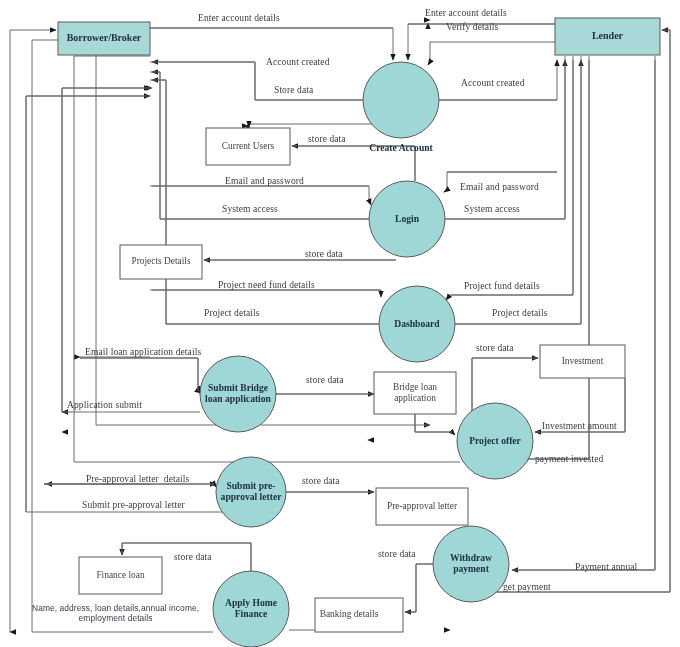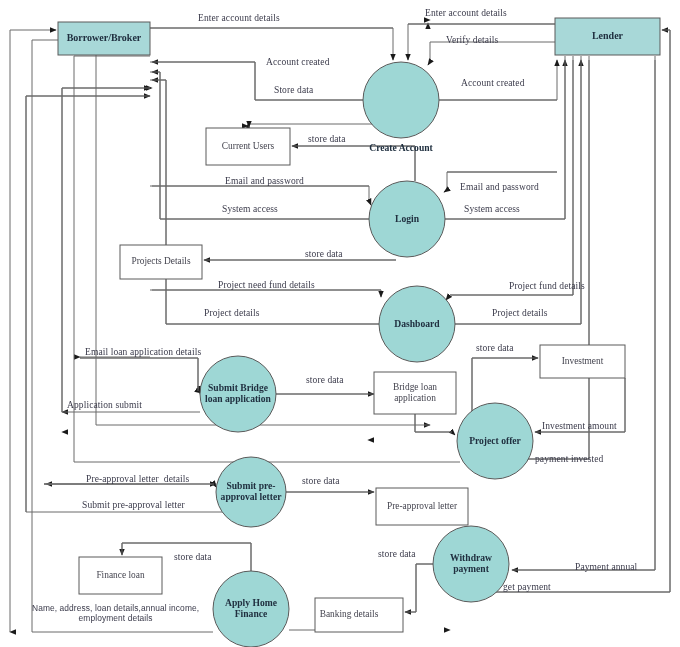--- a/index.html
+++ b/index.html
@@ -193,32 +193,32 @@
       <div class="nodetext" style="left: 206px; top: 140.5px; width: 84px; font-weight: normal; font-size: 9.4px; color: rgb(68, 68, 79);">Current Users</div>
       <div class="nodetext" style="left: 120px; top: 256px; width: 82px; font-weight: normal; font-size: 9.4px; color: rgb(68, 68, 79);">Projects Details</div>
       <div class="nodetext" style="left: 374px; top: 382px; width: 82px; font-weight: normal; font-size: 9.4px; color: rgb(68, 68, 79);">Bridge loan
 application</div>
       <div class="nodetext" style="left: 540px; top: 355.5px; width: 85px; font-weight: normal; font-size: 9.4px; color: rgb(68, 68, 79);">Investment</div>
       <div class="nodetext" style="left: 376px; top: 500.5px; width: 92px; font-weight: normal; font-size: 9.4px; color: rgb(68, 68, 79);">Pre-approval letter</div>
       <div class="nodetext" style="left: 79px; top: 569.5px; width: 83px; font-weight: normal; font-size: 9.4px; color: rgb(68, 68, 79);">Finance loan</div>
       <div class="nodetext" style="left: 305px; top: 609px; width: 88px; font-weight: normal; font-size: 9.4px; color: rgb(68, 68, 79);">Banking details</div>
       <div class="lbl" style="left: 198px; top: 13px;">Enter account details</div>
       <div class="lbl" style="left: 425px; top: 8px;">Enter account details</div>
-      <div class="lbl" style="left: 446px; top: 35px;">Verify details</div>
+      <div class="lbl" style="left: 446px; top: 22px;">Verify details</div>
       <div class="lbl" style="left: 266px; top: 57px;">Account created</div>
       <div class="lbl" style="left: 461px; top: 78px;">Account created</div>
       <div class="lbl" style="left: 274px; top: 85px;">Store data</div>
       <div class="lbl" style="left: 308px; top: 134px;">store data</div>
       <div class="lbl" style="left: 225px; top: 176px;">Email and password</div>
       <div class="lbl" style="left: 460px; top: 182px;">Email and password</div>
       <div class="lbl" style="left: 222px; top: 204px;">System access</div>
       <div class="lbl" style="left: 464px; top: 204px;">System access</div>
       <div class="lbl" style="left: 305px; top: 249px;">store data</div>
       <div class="lbl" style="left: 218px; top: 280px;">Project need fund details</div>
-      <div class="lbl" style="left: 464px; top: 281px; margin-left: 45px;">Project fund details</div>
+      <div class="lbl" style="left: 464px; top: 281px;">Project fund details</div>
       <div class="lbl" style="left: 204px; top: 308px;">Project details</div>
       <div class="lbl" style="left: 492px; top: 308px;">Project details</div>
       <div class="lbl" style="left: 85px; top: 347px;">Email loan application details</div>
       <div class="lbl" style="left: 67px; top: 400px;">Application submit</div>
       <div class="lbl" style="left: 306px; top: 375px;">store data</div>
       <div class="lbl" style="left: 476px; top: 343px;">store data</div>
       <div class="lbl" style="left: 542px; top: 421px;">Investment amount</div>
       <div class="lbl" style="left: 535px; top: 454px;">payment invested</div>
       <div class="lbl" style="left: 86px; top: 474px;">Pre-approval letter  details</div>
       <div class="lbl" style="left: 82px; top: 500px;">Submit pre-approval letter</div>

